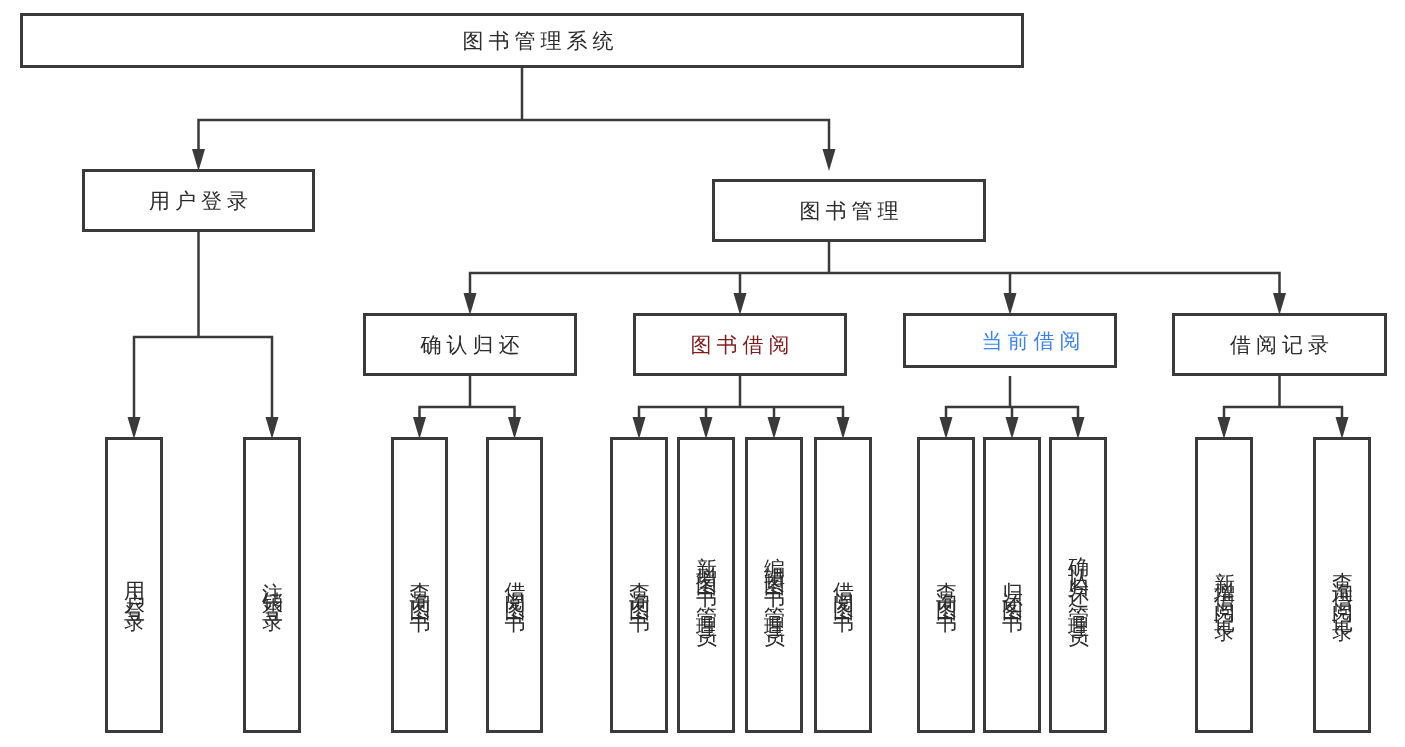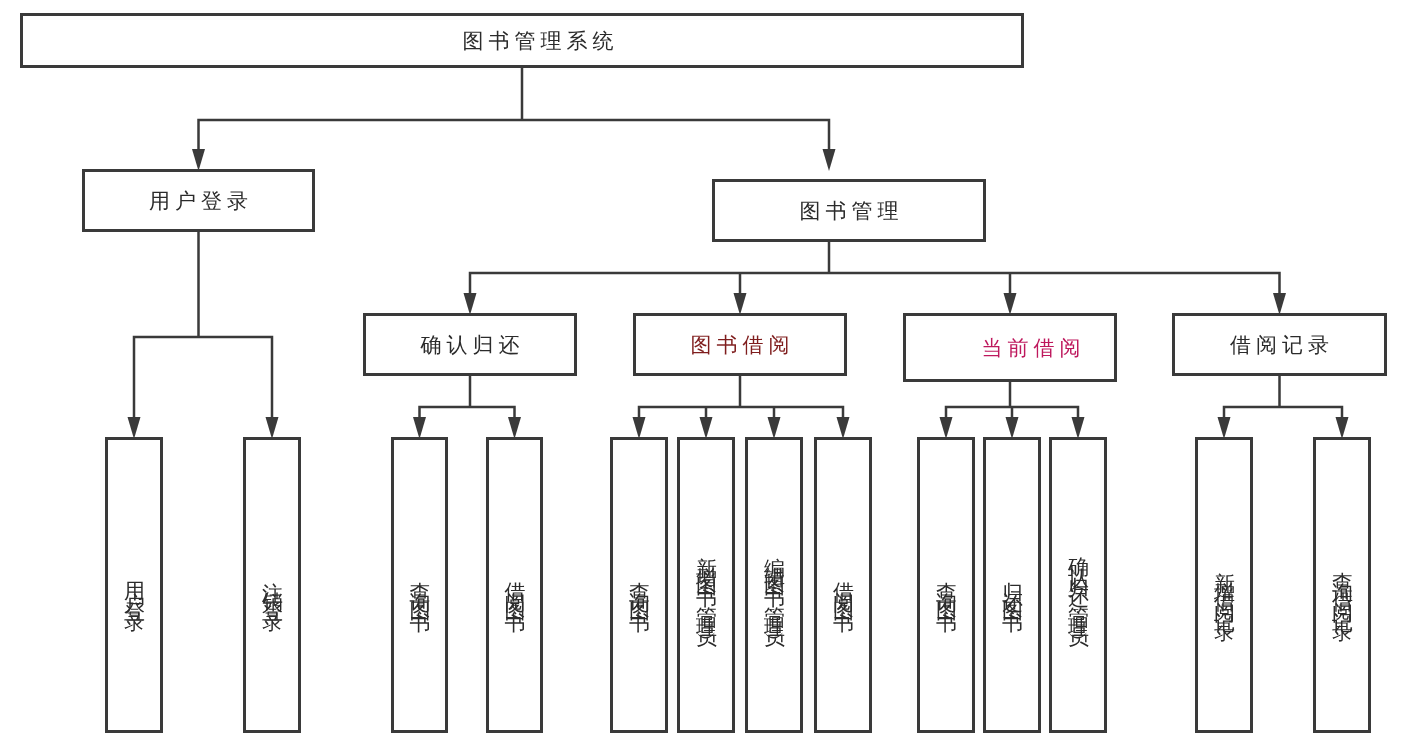--- a/index.html
+++ b/index.html
@@ -99,21 +99,21 @@
       </div>
       <div class="node" style="left: 712px; top: 179px; width: 274px; height: 63px; border-color: rgb(58, 58, 58); background: rgb(255, 255, 255); color: rgb(43, 43, 43);">
         <span class="label">图书管理</span>
       </div>
       <div class="node" style="left: 363px; top: 313px; width: 214px; height: 63px; border-color: rgb(58, 58, 58); background: rgb(255, 255, 255); color: rgb(43, 43, 43);">
         <span class="label">确认归还</span>
       </div>
       <div class="node" style="left: 633px; top: 313px; width: 214px; height: 63px; border-color: rgb(58, 58, 58); background: rgb(255, 255, 255); color: #7f1d1d;">
         <span class="label">图书借阅</span>
       </div>
-      <div class="node" style="left: 903px; top: 313px; width: 214px; height: 69px; border-color: rgb(58, 58, 58); background: rgb(255, 255, 255); color: #be185d; padding-left: 42px;">
+      <div class="node" style="left: 903px; top: 313px; width: 214px; height: 55px; border-color: rgb(58, 58, 58); background: rgb(255, 255, 255); color: #3b82f6; padding-left: 42px;">
         <span class="label">当前借阅</span>
       </div>
       <div class="node" style="left: 1172px; top: 313px; width: 215px; height: 63px; border-color: rgb(58, 58, 58); background: rgb(255, 255, 255); color: rgb(43, 43, 43);">
         <span class="label">借阅记录</span>
       </div>
       <div class="node vnode" style="left: 105px; top: 437px; width: 58px; height: 296px; border-color: rgb(58, 58, 58); background: rgb(255, 255, 255); color: rgb(43, 43, 43);">
         <span class="label">用户登录</span>
       </div>
       <div class="node vnode" style="left: 243px; top: 437px; width: 58px; height: 296px; border-color: rgb(58, 58, 58); background: rgb(255, 255, 255); color: rgb(43, 43, 43);">
         <span class="label">注销登录</span>

